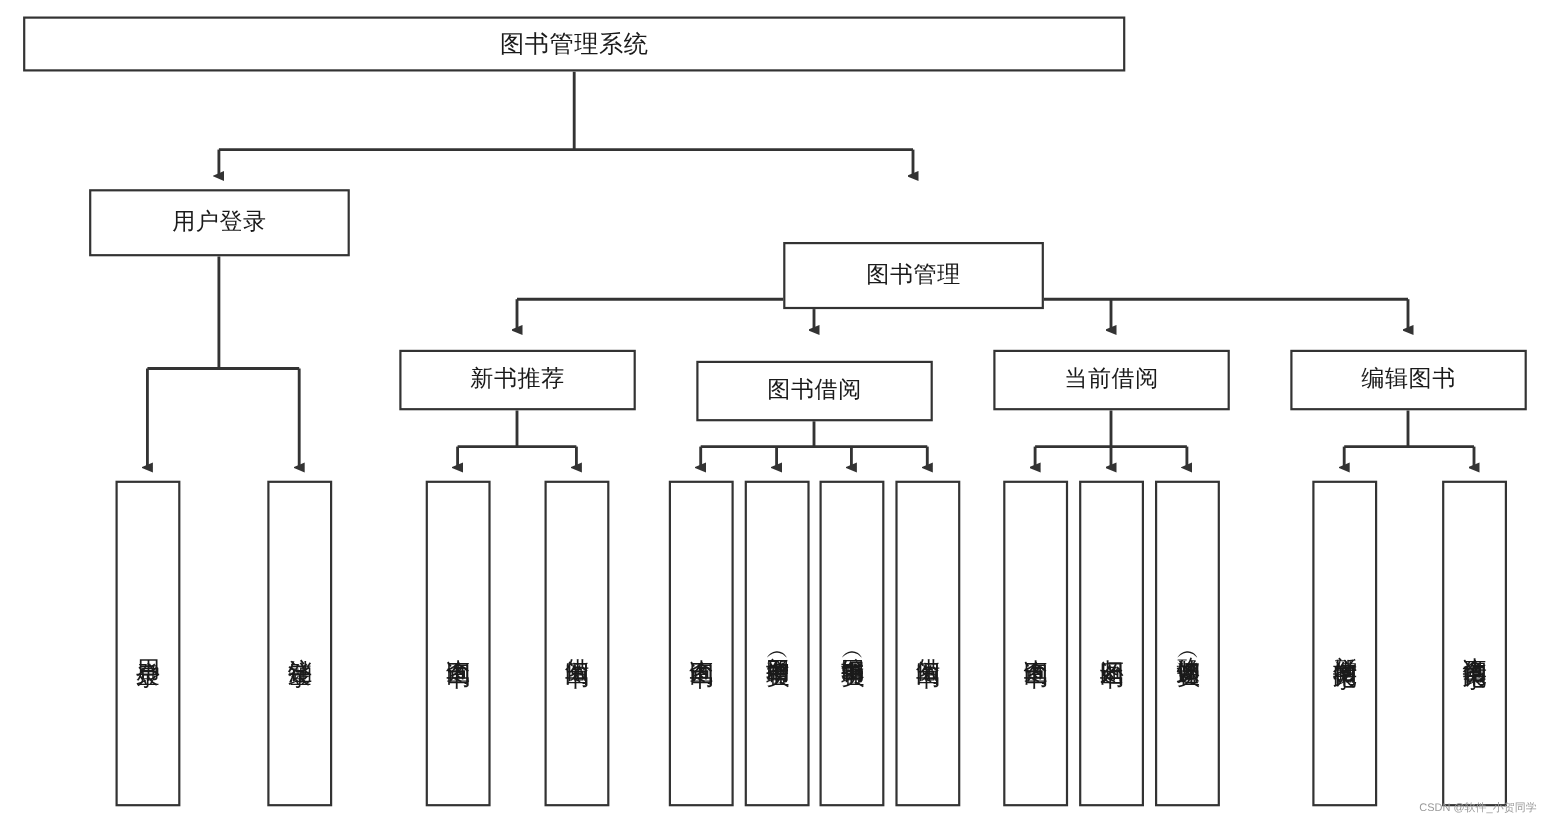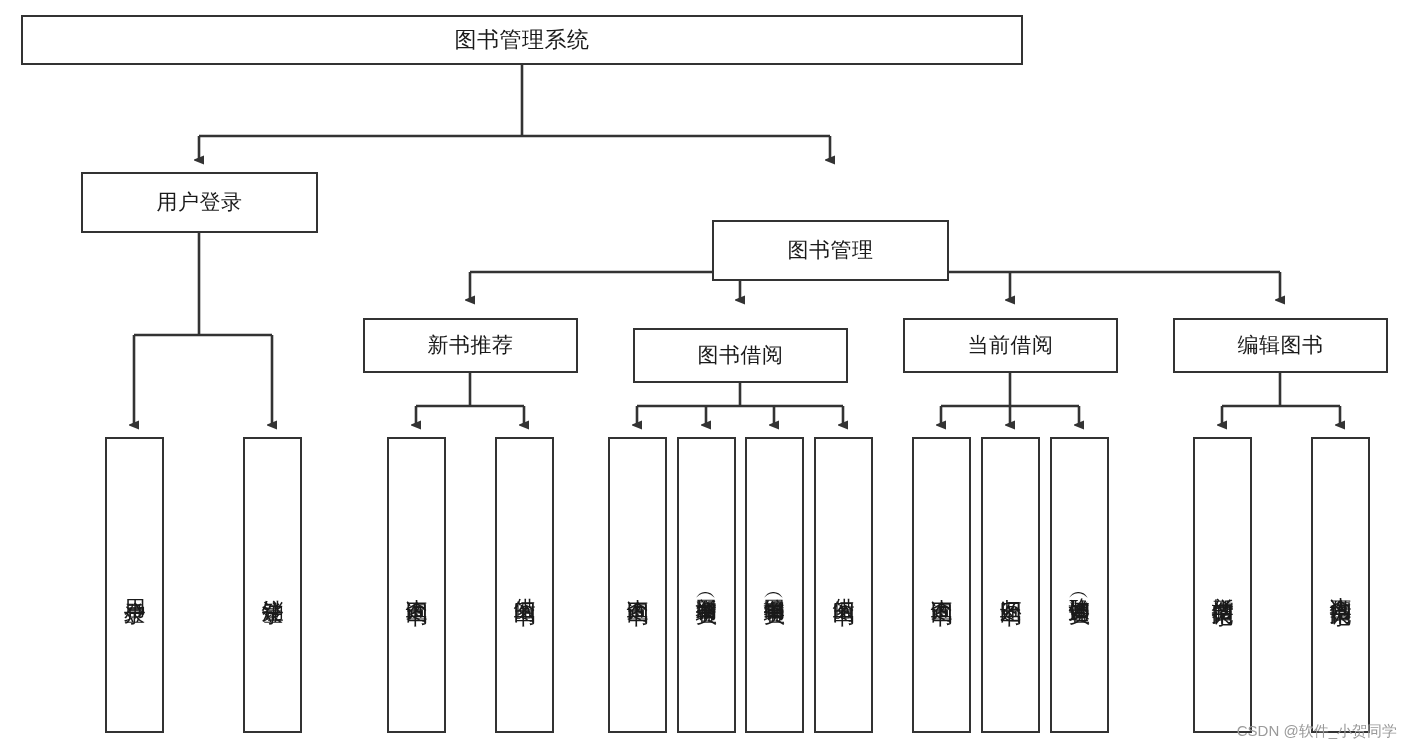--- a/index.html
+++ b/index.html
@@ -63,21 +63,21 @@
     white-space: nowrap;
   }
   .node.vertical.tall .label {
     font-size: 21px;
     letter-spacing: 1px;
   }
   .watermark {
     position: absolute;
     right: 8px;
     bottom: 6px;
-    font-size: 15px;
+    font-size: 10px;
     color: #9a9a9a;
     font-family: "Liberation Sans", "DejaVu Sans", sans-serif;
     white-space: nowrap;
     pointer-events: none;
   }
 </style>
 </head>
 <body>
 
 <div id="diagram-root">

